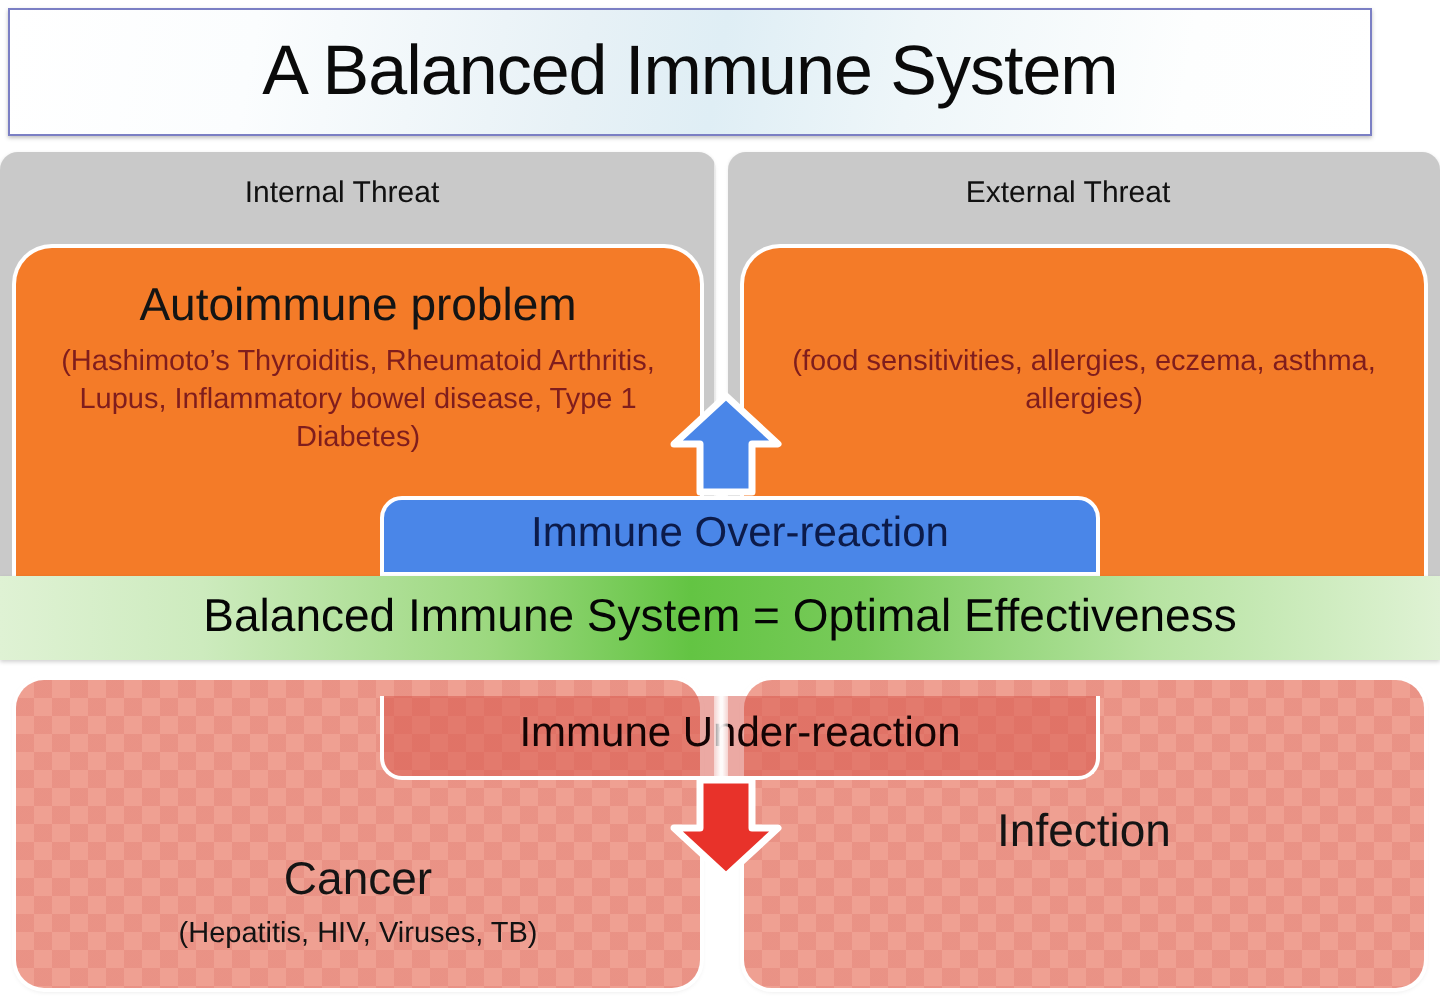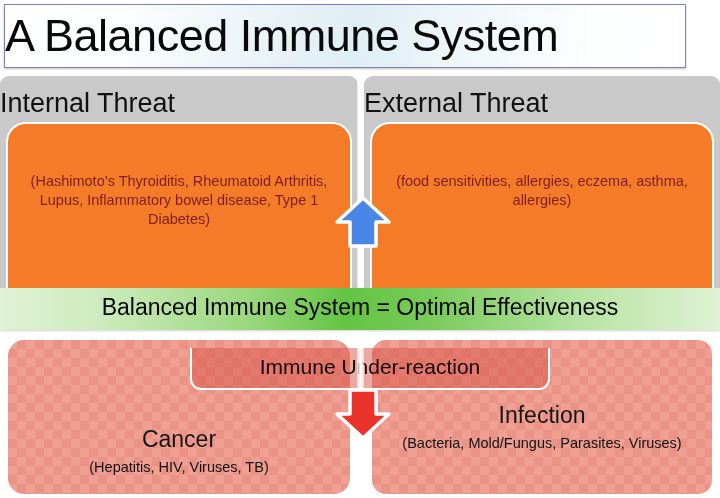--- a/index.html
+++ b/index.html
@@ -33,22 +33,22 @@
        #e7f1f6 42%, #dfeef5 52%,
        #eef6f9 66%, #fdfefe 86%, #ffffff 100%);
     box-sizing: border-box;
     box-shadow: 0 1px 2px rgba(0,0,0,0.25);
   }
   #title-text {
     position: absolute;
     left: 0; right: 0;
     top: 50%;
     transform: translateY(-52%);
-    text-align: left;
-    font-size: 45px;
+    text-align: center;
+    font-size: 35px;
     line-height: 1;
     color: #0a0a0a;
     letter-spacing: -0.5px;
     white-space: nowrap;
   }
 
   
   .gray-panel {
     position: absolute;
     top: 76px;
@@ -57,22 +57,22 @@
     border-radius: 9px 9px 0 0;
     box-shadow: 0 1px 2px rgba(0,0,0,0.18);
   }
   #gray-left  { left: 0px;   width: 358px; }
   #gray-right { left: 364px; width: 356px; }
 
   .threat-header {
     position: absolute;
     top: 12px;
     left: 0; right: 16px;
-    text-align: left;
-    font-size: 27px;
+    text-align: center;
+    font-size: 15px;
     color: #111111;
   }
 
   
   .orange-box {
     position: absolute;
     top: 124px;
     height: 164px;
     background: #f47b28;
     border-radius: 18px 18px 0 0;
@@ -207,21 +207,21 @@
     height: 154px;
     background-color: #efa092;
     background-image:
       linear-gradient(45deg, rgba(226,126,114,0.40) 25%, transparent 25%, transparent 75%, rgba(226,126,114,0.40) 75%),
       linear-gradient(45deg, rgba(226,126,114,0.40) 25%, transparent 25%, transparent 75%, rgba(226,126,114,0.40) 75%);
     background-size: 18px 18px;
     background-position: 0 0, 9px 9px;
     border-radius: 14px;
     box-shadow: 0 0 0 2px #ffffff, 0 1px 3px rgba(0,0,0,0.18);
   }
-  #pink-left  { left: 8px;   width: 342px; border-radius: 16px; }
+  #pink-left  { left: 8px;   width: 342px; }
   #pink-right { left: 372px; width: 340px; }
 
   .pink-title {
     position: absolute;
     left: 6px; right: 6px;
     text-align: center;
     font-size: 23px;
     color: #141414;
   }
   .pink-sub {
@@ -247,44 +247,47 @@
   </div>
 
   <div id="gray-left" class="gray-panel">
     <div class="threat-header">Internal Threat</div>
   </div>
   <div id="gray-right" class="gray-panel">
     <div class="threat-header">External Threat</div>
   </div>
 
   <div id="orange-left" class="orange-box">
+    <div class="box-title">Autoimmune problem</div>
     <div class="box-sub">(Hashimoto’s Thyroiditis, Rheumatoid Arthritis, Lupus, Inflammatory bowel disease, Type 1 Diabetes)</div>
   </div>
   <div id="orange-right" class="orange-box">
     <div class="box-sub">(food sensitivities, allergies, eczema, asthma, allergies)</div>
   </div>
 
   <div id="gutter-top"></div>
 
   <svg id="arrow-up" class="arrow" viewBox="0 0 56 52">
     <polygon points="28,2 54,26 41,26 41,50 15,50 15,26 2,26" fill="#4a86e8" stroke="#ffffff" stroke-width="3.5" stroke-linejoin="round"></polygon>
   </svg>
 
+  <div id="over-banner">
+    <div class="banner-text">Immune Over-reaction</div>
+  </div>
 
   <div id="green-band">
     <div class="band-text">Balanced Immune System = Optimal Effectiveness</div>
   </div>
 
   <div id="pink-left" class="pink-box">
     <div class="pink-title">Cancer</div>
     <div class="pink-sub">(Hepatitis, HIV, Viruses, TB)</div>
   </div>
   <div id="pink-right" class="pink-box">
     <div class="pink-title">Infection</div>
-    <div class="pink-sub">(Bacteria, Mold/Fungus, Parasites, Viruses)</div>
   </div>
 
   <div id="under-banner">
     <div class="banner-text">Immune Under-reaction</div>
   </div>
 
   <div id="gutter-bottom"></div>
 
   <svg id="arrow-down" class="arrow" viewBox="0 0 56 52">
     <polygon points="28,50 54,26 41,26 41,2 15,2 15,26 2,26" fill="#e8322a" stroke="#ffffff" stroke-width="3.5" stroke-linejoin="round"></polygon>

